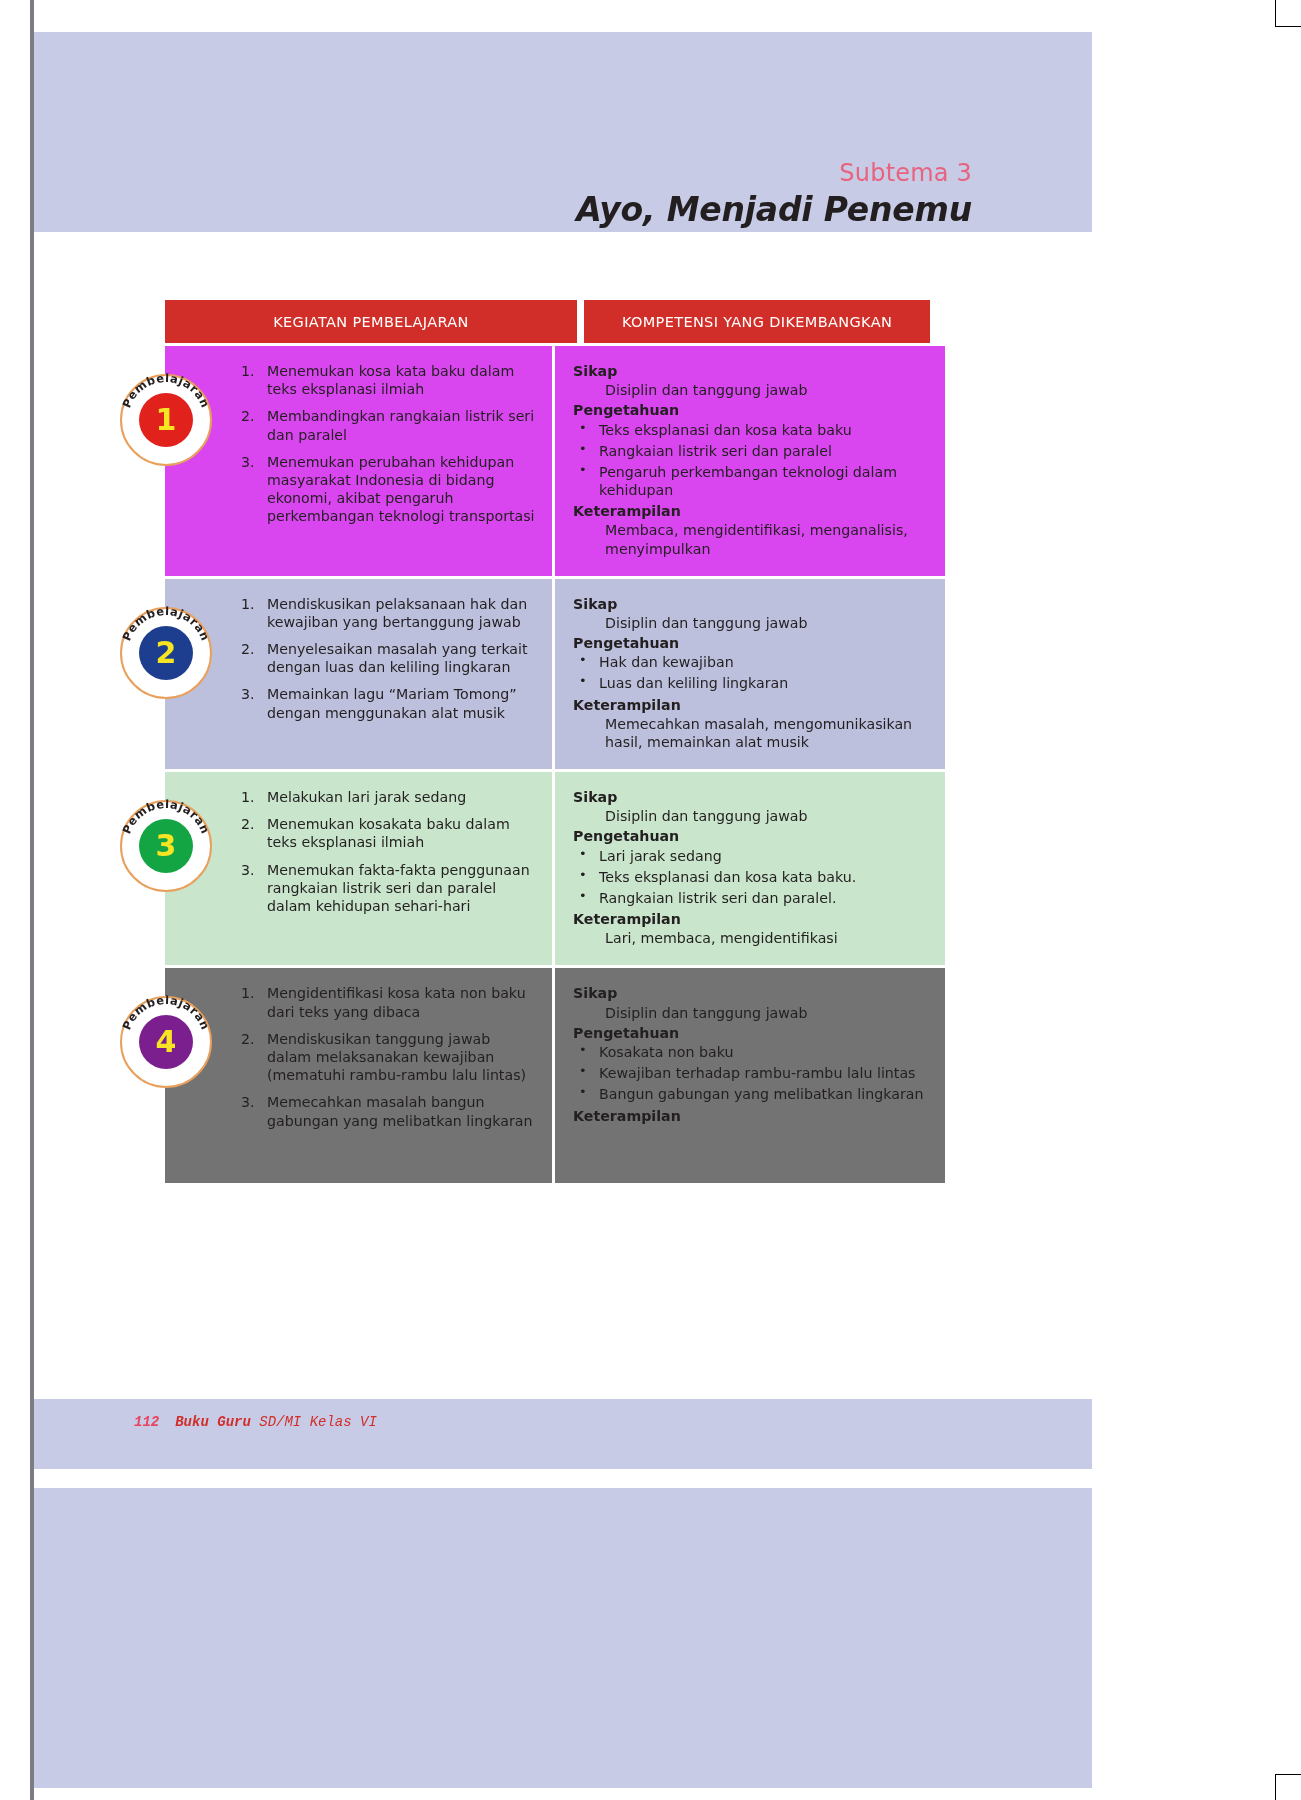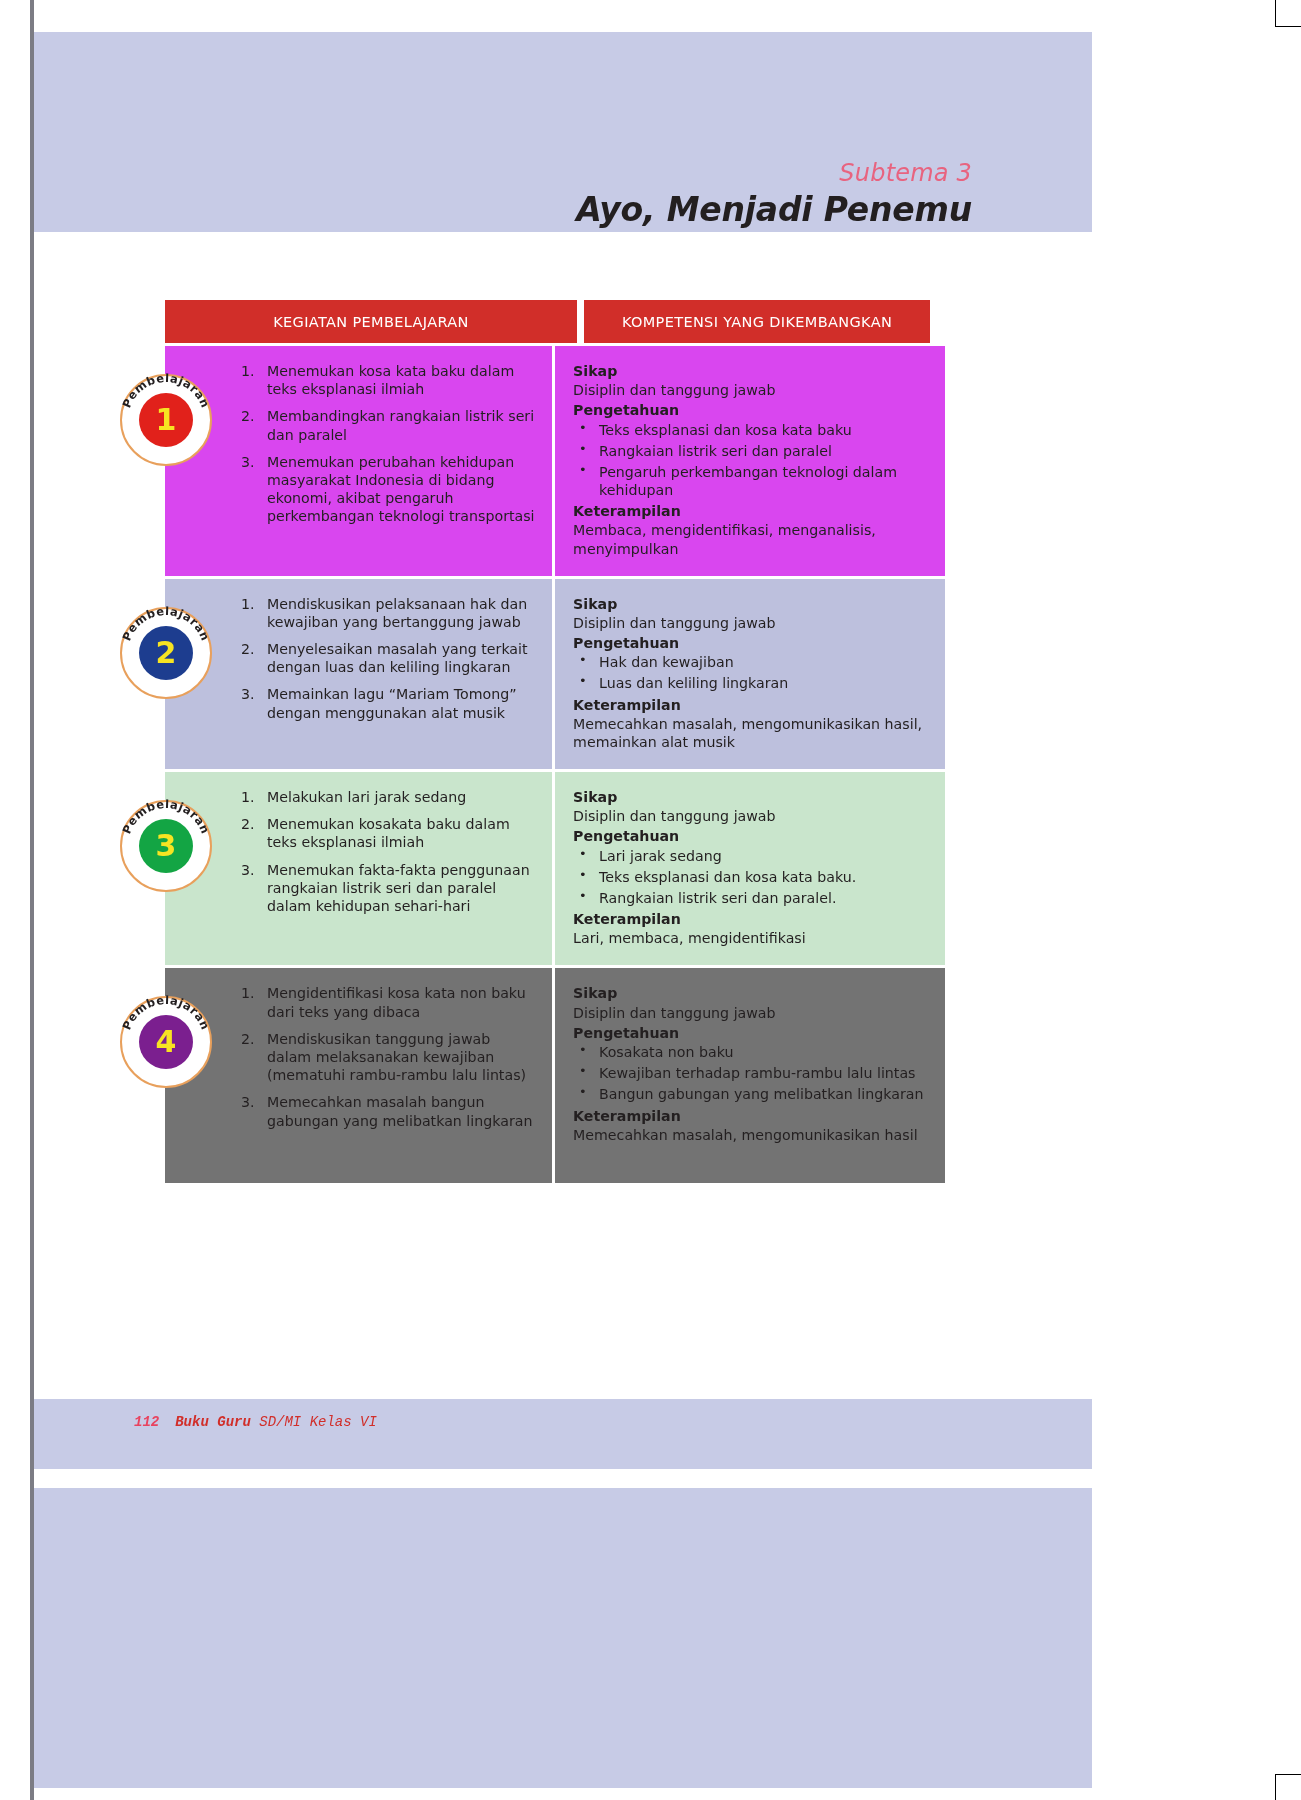--- a/index.html
+++ b/index.html
@@ -61,21 +61,20 @@
     top: 128px;
     text-align: right;
   }
   .subtema {
     color: #e8637f;
     font-size: 24px;
     font-weight: 400;
     letter-spacing: 0.2px;
     font-family: "DejaVu Sans", sans-serif;
     line-height: 1.1;
-    font-style: italic;
   }
   .page-title {
     color: #231f20;
     font-size: 33px;
     font-weight: bold;
     font-style: italic;
     margin-top: 5px;
     line-height: 1.15;
     letter-spacing: -0.2px;
     font-family: "DejaVu Sans", sans-serif;
@@ -154,20 +153,21 @@
     top: 0;
   }
 
   
   .comp-head {
     font-weight: bold;
     margin-bottom: 1px;
   }
   .comp-text {
     margin-bottom: 2px;
+    margin-left: 32px;
   }
   ul.bullets {
     margin: 0 0 2px 0;
     padding: 0;
     list-style: none;
   }
   ul.bullets > li {
     position: relative;
     padding-left: 26px;
     margin-bottom: 3px;
@@ -427,21 +427,20 @@
       <div class="cell col-b">
         <div class="comp-head">Sikap</div>
         <div class="comp-text">Disiplin dan tanggung jawab</div>
         <div class="comp-head">Pengetahuan</div>
         <ul class="bullets">
           <li>Kosakata non baku</li>
           <li>Kewajiban terhadap rambu-rambu lalu lintas</li>
           <li>Bangun gabungan yang melibatkan lingkaran</li>
         </ul>
         <div class="comp-head">Keterampilan</div>
-        <div class="comp-text">Memecahkan masalah, mengomunikasikan hasil</div>
       </div>
     </div>
 
   </div>
 
   <div class="footer-band"></div>
   <div class="footer-text">
     <span class="pg">112</span><span class="bk">Buku Guru</span> <span class="sd">SD/MI Kelas VI</span>
   </div>
 

